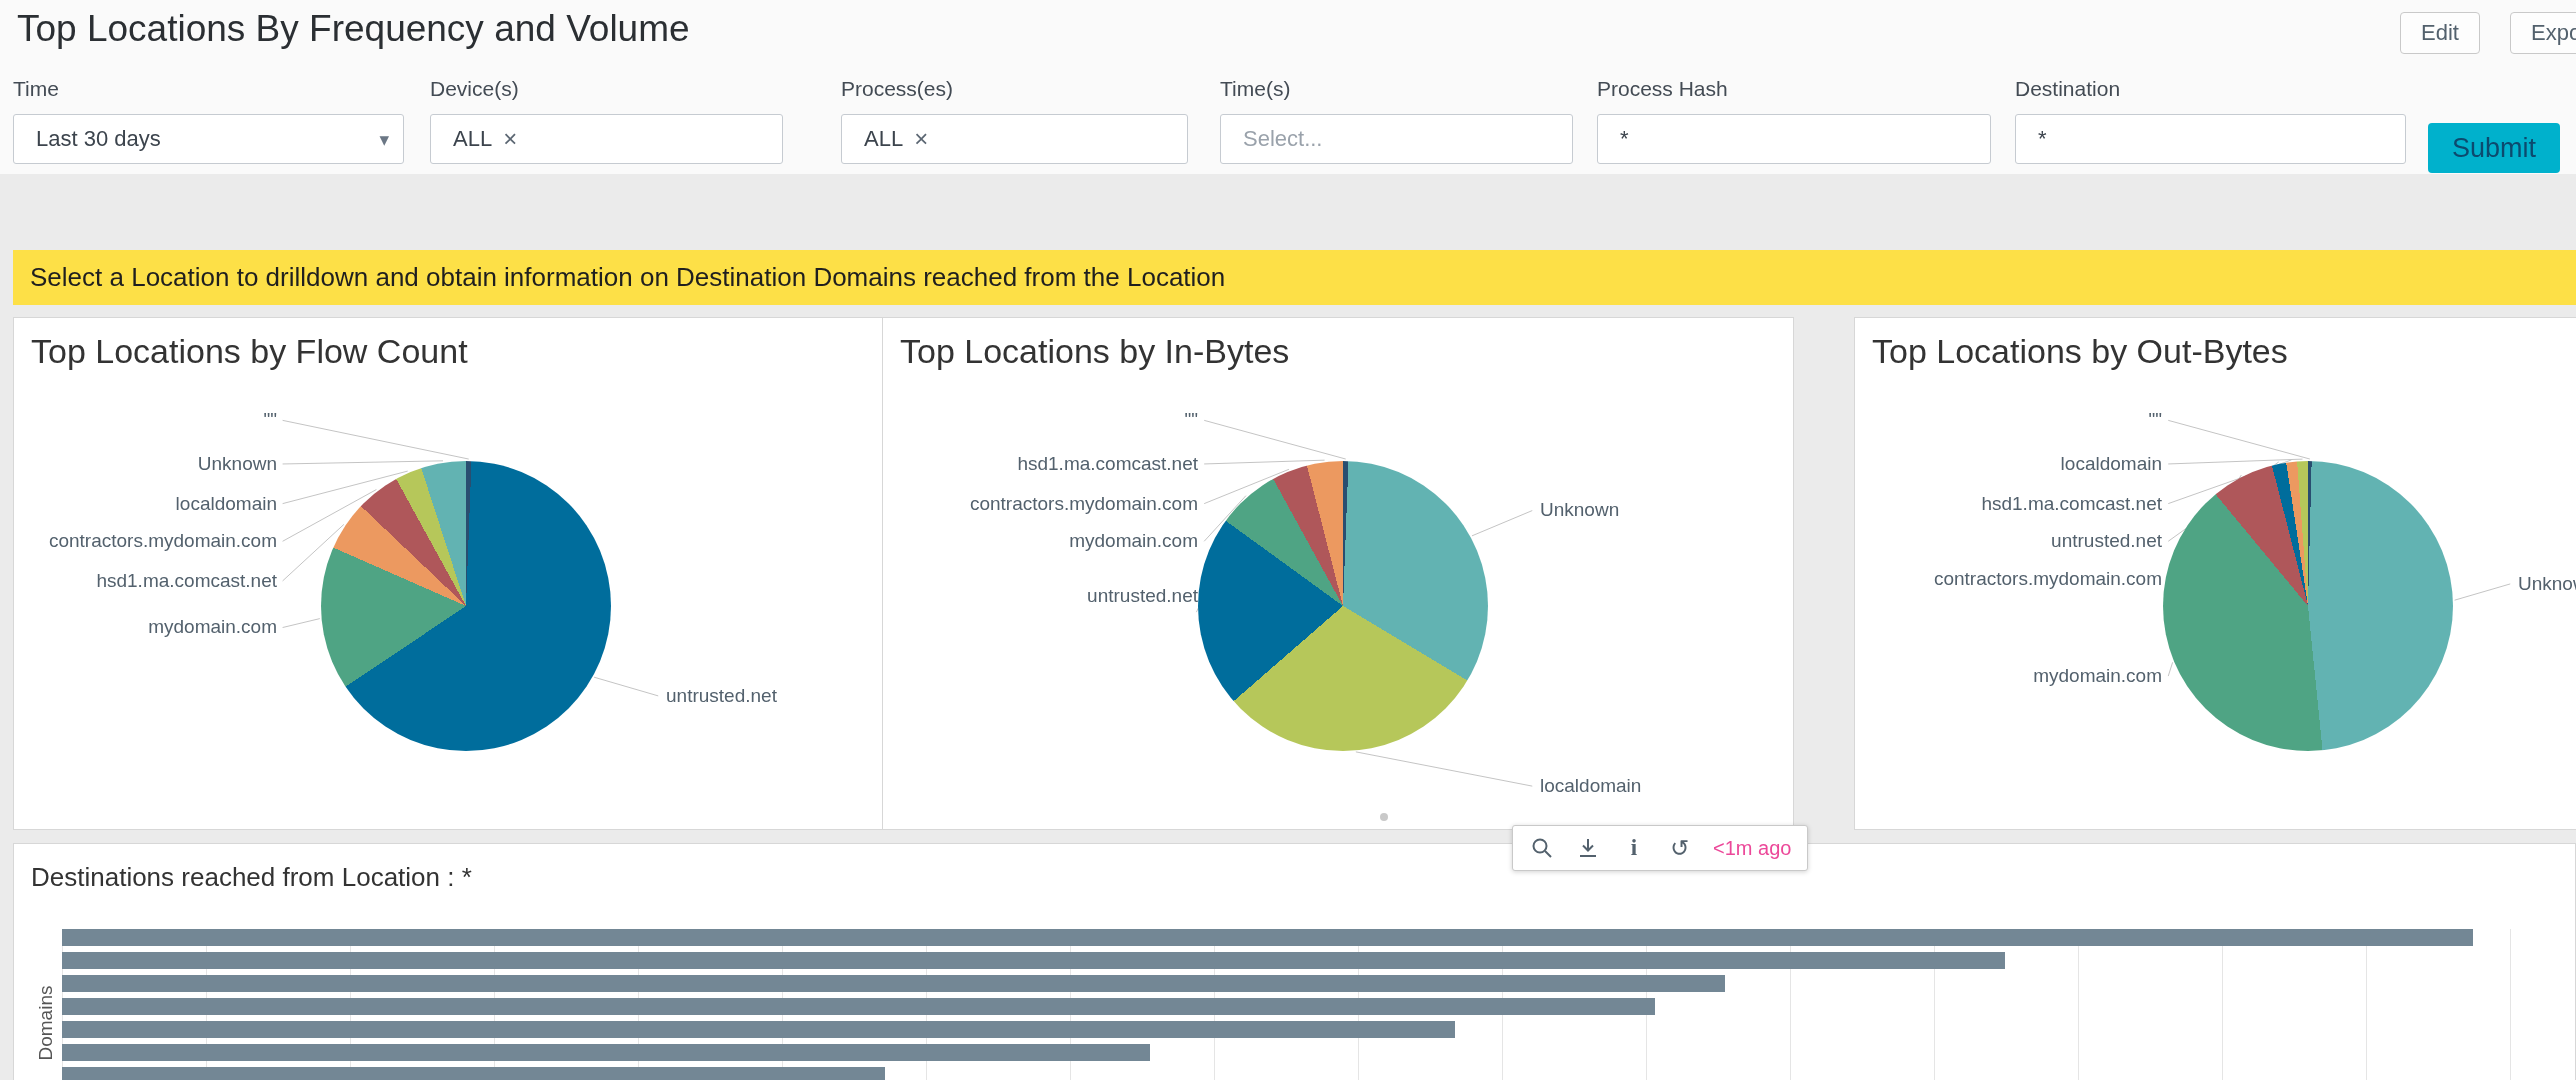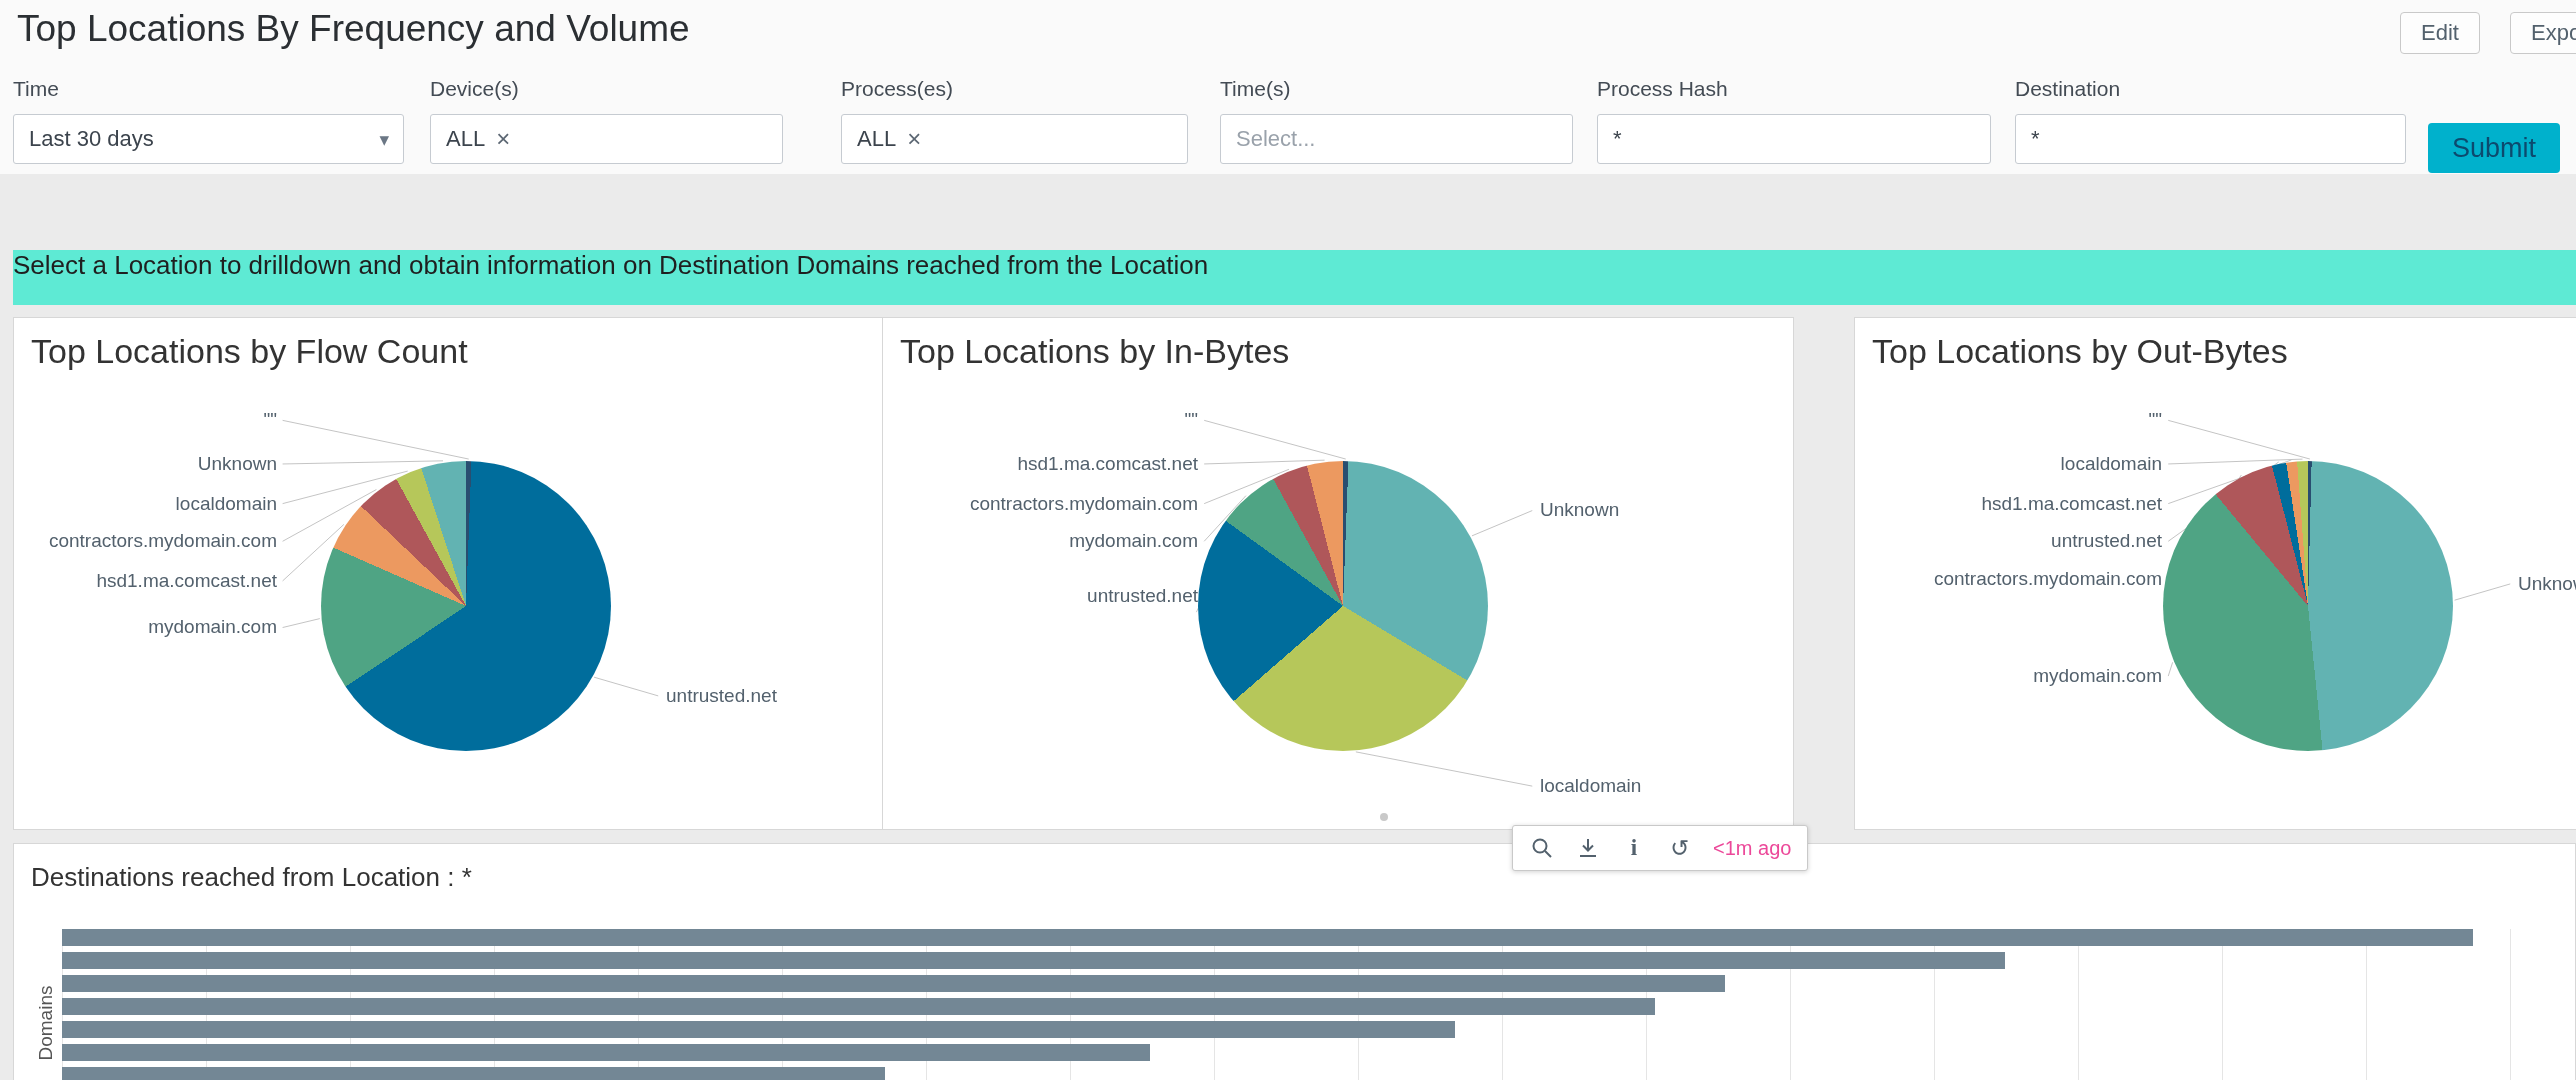--- a/index.html
+++ b/index.html
@@ -10,30 +10,30 @@
   .header{position:absolute;left:0;top:0;width:100%;height:174px;background:#fafafa}
   .page-title{position:absolute;left:17px;top:8px;font-size:37px;font-weight:500;color:#2b2f33;white-space:nowrap}
   .btn{position:absolute;top:12px;height:42px;padding:0 20px;font-size:22px;color:#53616d;background:#fdfdfd;
        border:1px solid #c9c9c9;border-radius:4px;font-family:inherit;cursor:pointer;white-space:nowrap}
   .btn.edit{left:2400px}
   .btn.export{left:2510px}
   
   .filter{position:absolute;top:77px}
   .flabel{font-size:21px;color:#434b54;margin-bottom:13px}
   .inputbox{height:50px;background:#fff;border:1px solid #c6cbd1;border-radius:3px;display:flex;align-items:center;
-            padding:0 15px;font-size:22px;color:#3c444d;position:relative}
+            padding:0 22px;font-size:22px;color:#3c444d;position:relative}
   .inputbox.select{cursor:pointer}
   .caret{position:absolute;right:14px;color:#6b7785;font-size:19px}
   .x{margin-left:11px;color:#5c6773;font-size:24px;cursor:pointer;line-height:1}
   .placeholder{color:#9aa2ab}
   .submit{position:absolute;left:2428px;top:123px;width:132px;height:50px;background:#00b1cc;color:#0c4a6e;border:none;
           border-radius:4px;font-size:27px;font-family:inherit;cursor:pointer}
   
-  .banner{position:absolute;left:13px;right:0;top:250px;height:55px;background:#5eead4;display:flex;align-items:flex-start;
-          font-size:26px;color:#1f1f1f}
+  .banner{position:absolute;left:13px;right:0;top:250px;height:55px;background:#fde047;display:flex;align-items:center;
+          padding-left:17px;font-size:26px;color:#1f1f1f}
   
   .panel{position:absolute;background:#fff;border:1px solid #d7d7d7}
   .pie-panel{top:317px;height:513px;overflow:hidden}
   .p1{left:13px;width:897px}
   .p2{left:882px;width:912px}
   .p3{left:1854px;width:912px}
   .panel-title{position:absolute;left:17px;top:14px;font-size:34px;color:#333;white-space:nowrap}
   svg.leaders{position:absolute;left:0;top:0;width:100%;height:100%;pointer-events:none}
   svg.leaders line{stroke:#c3c3c3;stroke-width:1}
   .pie{position:absolute;border-radius:50%;cursor:pointer}

